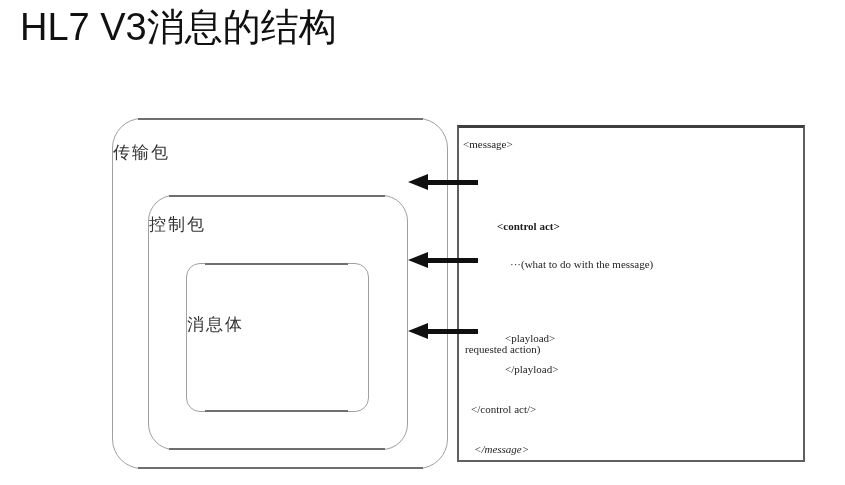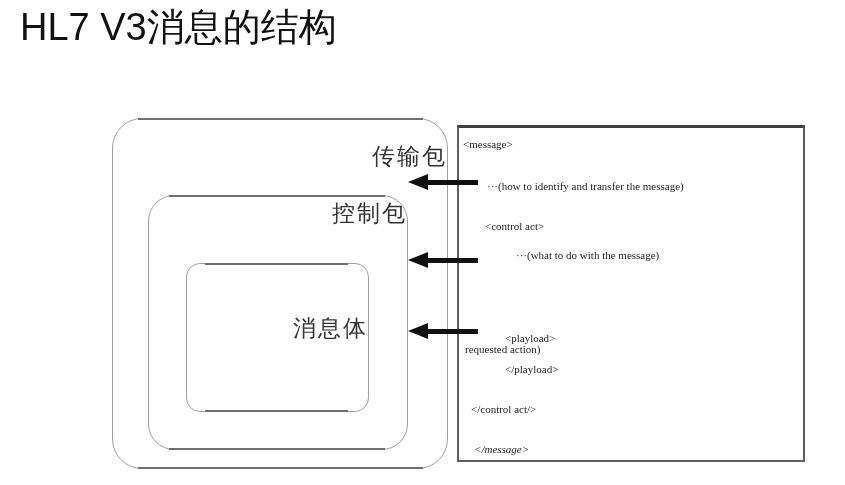--- a/index.html
+++ b/index.html
@@ -41,27 +41,27 @@
   .pkg::before{top:-1px;}
   .pkg::after{bottom:-1px;}
   .pkg-outer{left:112px;top:118px;width:334px;height:349px;border-radius:30px;}
   .pkg-outer::before,.pkg-outer::after{left:25px;right:24px;}
   .pkg-middle{left:148px;top:195px;width:258px;height:253px;border-radius:26px;}
   .pkg-middle::before,.pkg-middle::after{left:20px;right:22px;}
   .pkg-inner{left:186px;top:263px;width:181px;height:147px;border-radius:14px;}
   .pkg-inner::before,.pkg-inner::after{left:18px;right:20px;}
   .pkg-label{
     position:absolute;left:0;width:100%;
-    text-align:right;
+    text-align:left;
     font-family:Liberation Serif, serif;
-    font-size:23px;color:var(--label-text);
+    font-size:17px;color:var(--label-text);
     letter-spacing:2px;
   }
   .pkg-outer .pkg-label{top:22px;}
-  .pkg-middle .pkg-label{top:2px;}
+  .pkg-middle .pkg-label{top:17px;}
   .pkg-inner .pkg-label{top:49px;}
   
   .code-box{
     position:absolute;left:457px;top:125px;width:348px;height:337px;
     border:2px solid var(--code-border);
     border-top:3px solid var(--code-border-top);
     background:#ffffff;
     box-sizing:border-box;
   }
   .code-line{
@@ -103,23 +103,22 @@
   <div class="pkg pkg-inner">
     <div class="pkg-label">消息体</div>
   </div>
 
   <div class="arrow arrow-1"></div>
   <div class="arrow arrow-2"></div>
   <div class="arrow arrow-3"></div>
 
   <div class="code-box">
     <span class="code-line" style="left:4px;top:7px;">&lt;message&gt;</span>
-    <span class="code-line" style="left:28px;top:49px;">···(how to identify and transfer the message)</span>
-    <span class="code-line" style="left:26px;top:89px;">&lt;control act&gt;</span>
-    <span class="code-line" style="left:51px;top:118px;margin-left:6px;">···(what to do with the message)</span>
+    <span class="code-line" style="left:38px;top:89px;font-weight:bold;">&lt;control act&gt;</span>
+    <span class="code-line" style="left:51px;top:127px;">···(what to do with the message)</span>
     <span class="code-line" style="left:46px;top:169px;margin-top:32px;">&lt;playload&gt;</span>
     <span class="code-line" style="left:6px;top:212px;">requested action)</span>
     <span class="code-line" style="left:46px;top:232px;">&lt;/playload&gt;</span>
     <span class="code-line" style="left:12px;top:272px;">&lt;/control act/&gt;</span>
     <span class="code-line" style="left:15px;top:312px;font-style:italic;">&lt;/message&gt;</span>
   </div>
 
 </div>
 
 </body></html>

